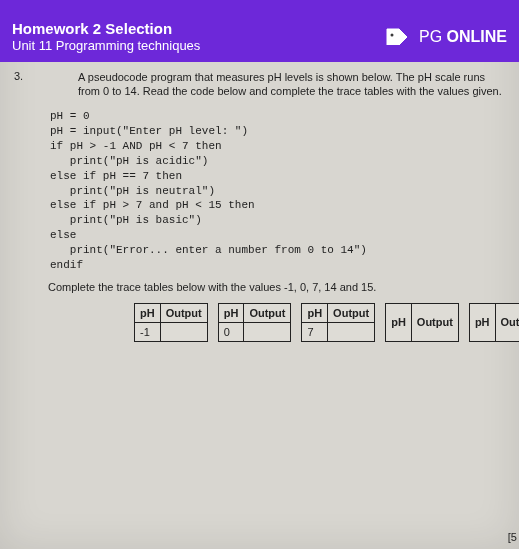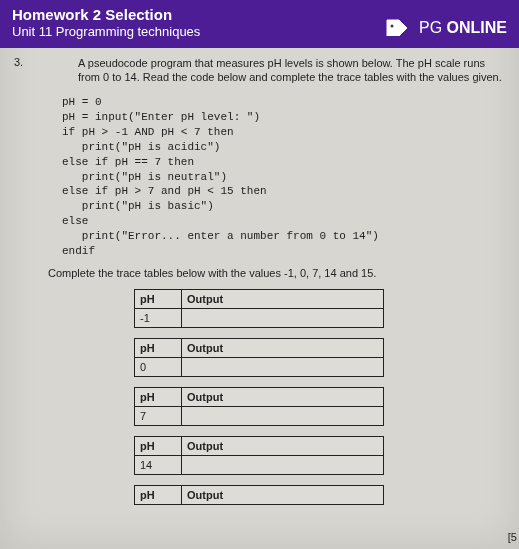--- a/index.html
+++ b/index.html
@@ -12,26 +12,26 @@
     overflow: hidden;
     position: relative;
   }
   .page {
     background: #d8d6d0;
     width: 519px;
     min-height: 549px;
     box-shadow: inset 0 0 40px rgba(0,0,0,0.1);
   }
   .header {
-    background: #4c1d95;
+    background: #6d28d9;
     color: #fff;
-    padding: 6px 12px 8px 12px;
+    padding: 20px 12px 8px 12px;
     display: flex;
     justify-content: space-between;
-    align-items: flex-end;
+    align-items: center;
   }
   .header-left {
     line-height: 1.2;
   }
   .title1 {
     font-size: 15px;
     font-weight: bold;
   }
   .title2 {
     font-size: 13px;
@@ -63,31 +63,31 @@
   .qtext {
     flex: 1;
     font-size: 11px;
     line-height: 1.35;
     margin-left: 40px;
   }
   .code {
     font-family: "Courier New", monospace;
     font-size: 11px;
     white-space: pre;
-    margin: 10px 0 8px 48px;
+    margin: 10px 0 8px 36px;
     line-height: 1.35;
   }
   .instruction {
     margin: 6px 0 10px 34px;
     font-size: 11px;
   }
   .tables {
     margin-left: 120px;
     display: flex;
-    flex-direction: column;
+    flex-direction: row;
     gap: 10px;
   }
   table.trace {
     border-collapse: collapse;
     width: 250px;
   }
   table.trace th, table.trace td {
     border: 1.2px solid #222;
     font-size: 11px;
     padding: 3px 5px;
@@ -186,24 +186,20 @@
               <td></td>
             </tr>
           </tbody>
         </table>
         <table class="trace">
           <tbody>
             <tr>
               <th>pH</th>
               <th>Output</th>
             </tr>
-            <tr>
-              <td>14</td>
-              <td></td>
-            </tr>
           </tbody>
         </table>
         <table class="trace">
           <tbody>
             <tr>
               <th>pH</th>
               <th>Output</th>
             </tr>
           </tbody>
         </table>

